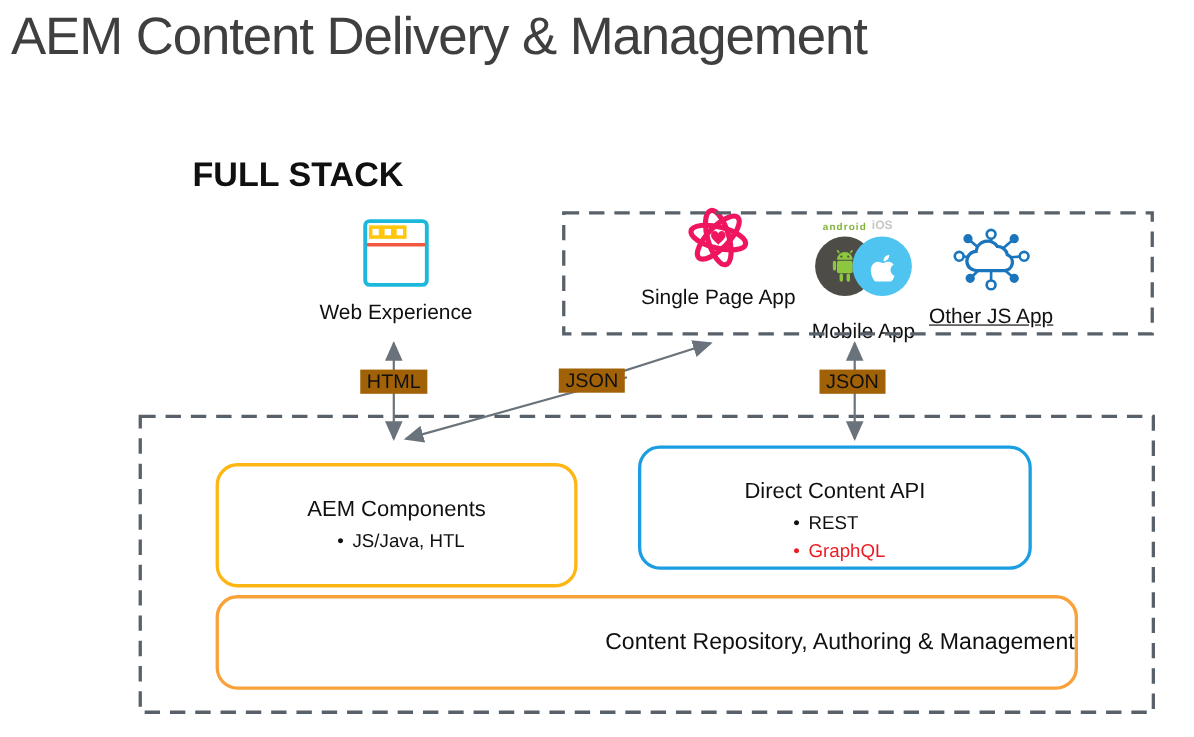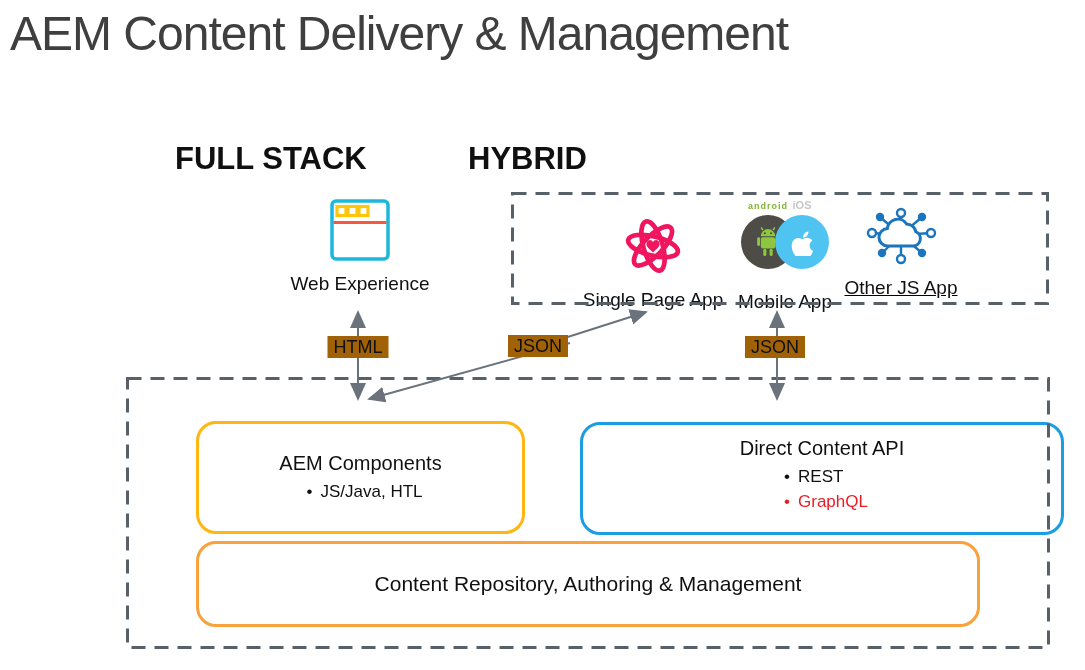--- a/index.html
+++ b/index.html
@@ -16,21 +16,21 @@
     text-align:left; font-size:31px; font-weight:700; letter-spacing:0px;
     color:#101010; white-space:nowrap;margin-top:24px;
   }
   .hdr-fullstack { left:175px; }
   .hdr-hybrid   { left:468px; }
   .hdr-headless { left:795px; }
 
   .client { position:absolute; display:flex; flex-direction:column; align-items:center; z-index:1;justify-content:flex-end; }
   .client-label { font-size:19px; color:#101010; white-space:nowrap; }
   .c-web   { left:300px; top:199px; width:120px; }
-  .c-spa   { left:593px; top:215px; width:120px; }
+  .c-spa   { left:593px; top:185px; width:120px; }
   .c-mob   { left:729px; top:199px; width:112px; }
   .c-other { left:841px; top:203px; width:120px;text-decoration:underline; }
 
   .platform-row { position:relative; width:88px; height:14px; }
   .platform-android {
     position:absolute; left:0; width:54px; text-align:center; top:2px;
     font-size:9px; color:#7fb335; letter-spacing:1px; font-weight:bold;
   }
   .platform-ios {
     position:absolute; right:0; width:54px; text-align:center; top:0px;
@@ -51,44 +51,43 @@
   .lbl-html { left:358px; top:347px; }
   .lbl-json-spa { left:538px; top:346px; }
   .lbl-json-mob { left:775px; top:347px; }
 
   .node-box { position:absolute; background:#ffffff; box-sizing:border-box; z-index:1; }
   .box-aem {
     left:196px; top:405px; width:329px; height:113px;
     border:3.5px solid #ffb612; border-radius:20px; padding-top:28px; text-align:center;margin-top:16px;
   }
   .box-api {
-    left:580px; top:405px; width:484px; height:113px;
-    border:3.5px solid #1b9de2; border-radius:20px; padding-top:12px; text-align:center;margin-top:17px;
+    left:580px; top:405px; width:358px; height:113px;
+    border:3.5px solid #1b9de2; border-radius:20px; padding-top:28px; text-align:center;
   }
   .box-repo {
     left:196px; top:541px; width:784px; height:86px;
     border:3.5px solid #f9a13a; border-radius:20px;
-    display:flex; align-items:center; justify-content:center;
+    display:flex; align-items:center; justify-content:flex-end;
   }
   .box-title { font-size:20px; color:#101010; white-space:nowrap; }
   .repo-title { font-size:21px; color:#101010; white-space:nowrap; }
   .bullet-list { display:inline-block; text-align:left; margin-top:4px; }
   .bullet-line { font-size:17px; line-height:25px; color:#101010; white-space:nowrap; }
   .bullet-dot { display:inline-block; width:22px; text-align:center; }
   .red { color:#ed1c24; }
 </style>
 </head>
 <body>
 
 <div class="canvas">
 
   <div class="title">AEM Content Delivery &amp; Management</div>
 
   <div class="col-header hdr-fullstack">FULL STACK</div>
-  <div class="col-header hdr-hybrid">HYBRID</div>
 
   <div class="client c-web">
     <span>
       <svg width="60" height="62" viewBox="0 0 60 62">
         <rect x="2" y="2" width="56" height="58" rx="4" fill="#ffffff" stroke="#1cb8dc" stroke-width="3.5"></rect>
         <rect x="7" y="7.5" width="9" height="9" fill="#ffffff" stroke="#ffc60b" stroke-width="3.2"></rect>
         <rect x="18" y="7.5" width="9" height="9" fill="#ffffff" stroke="#ffc60b" stroke-width="3.2"></rect>
         <rect x="29" y="7.5" width="9" height="9" fill="#ffffff" stroke="#ffc60b" stroke-width="3.2"></rect>
         <line x1="3.5" y1="23.5" x2="56.5" y2="23.5" stroke="#f4593f" stroke-width="3.2"></line>
       </svg>

